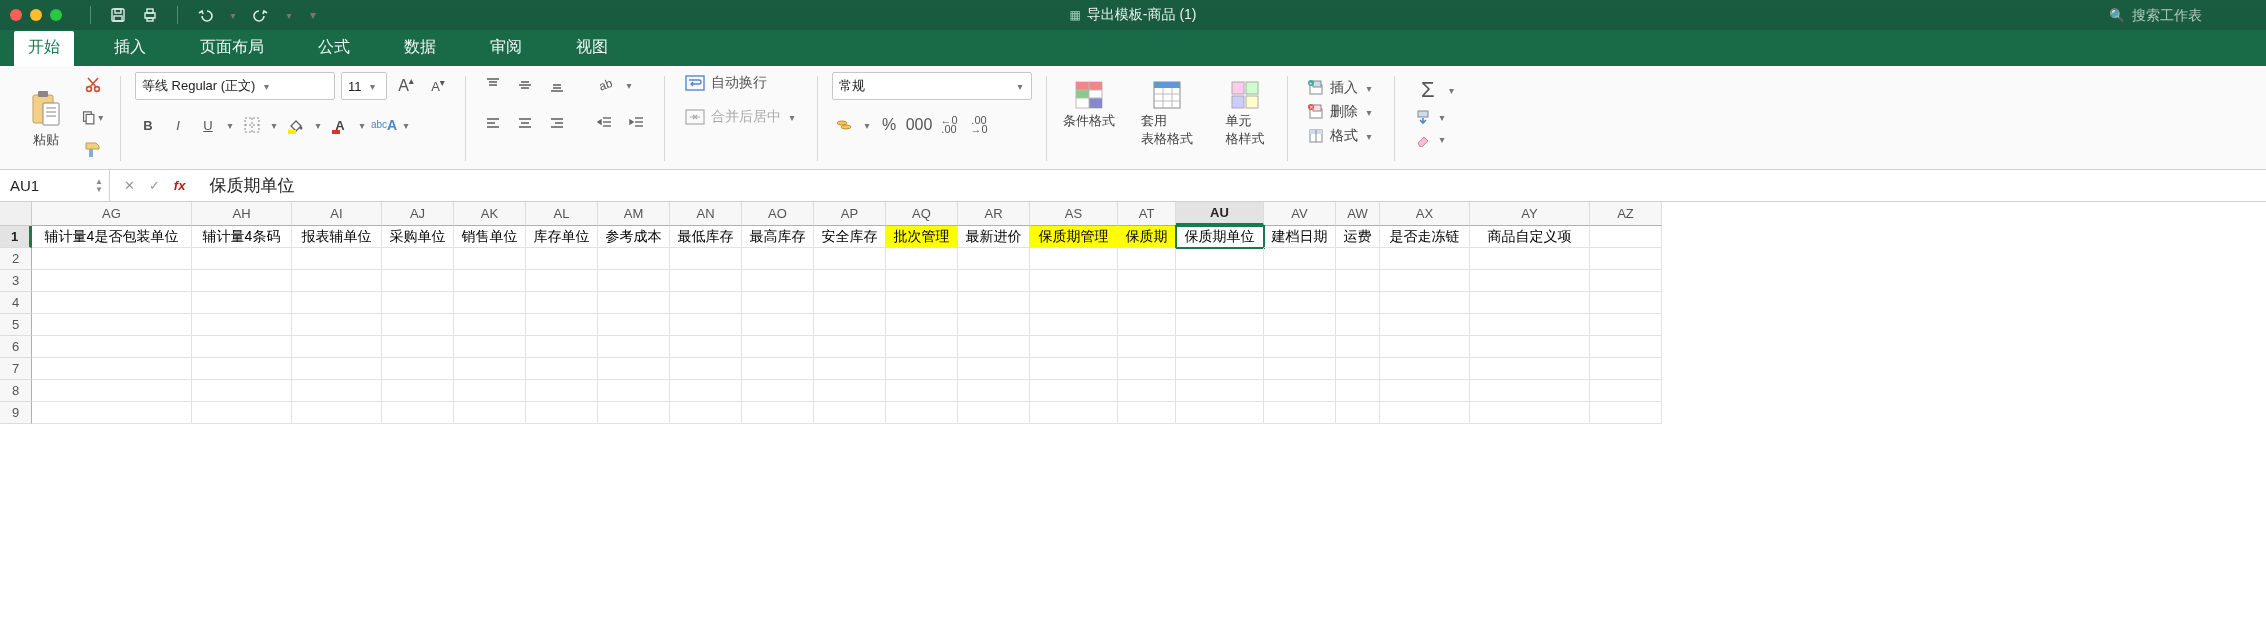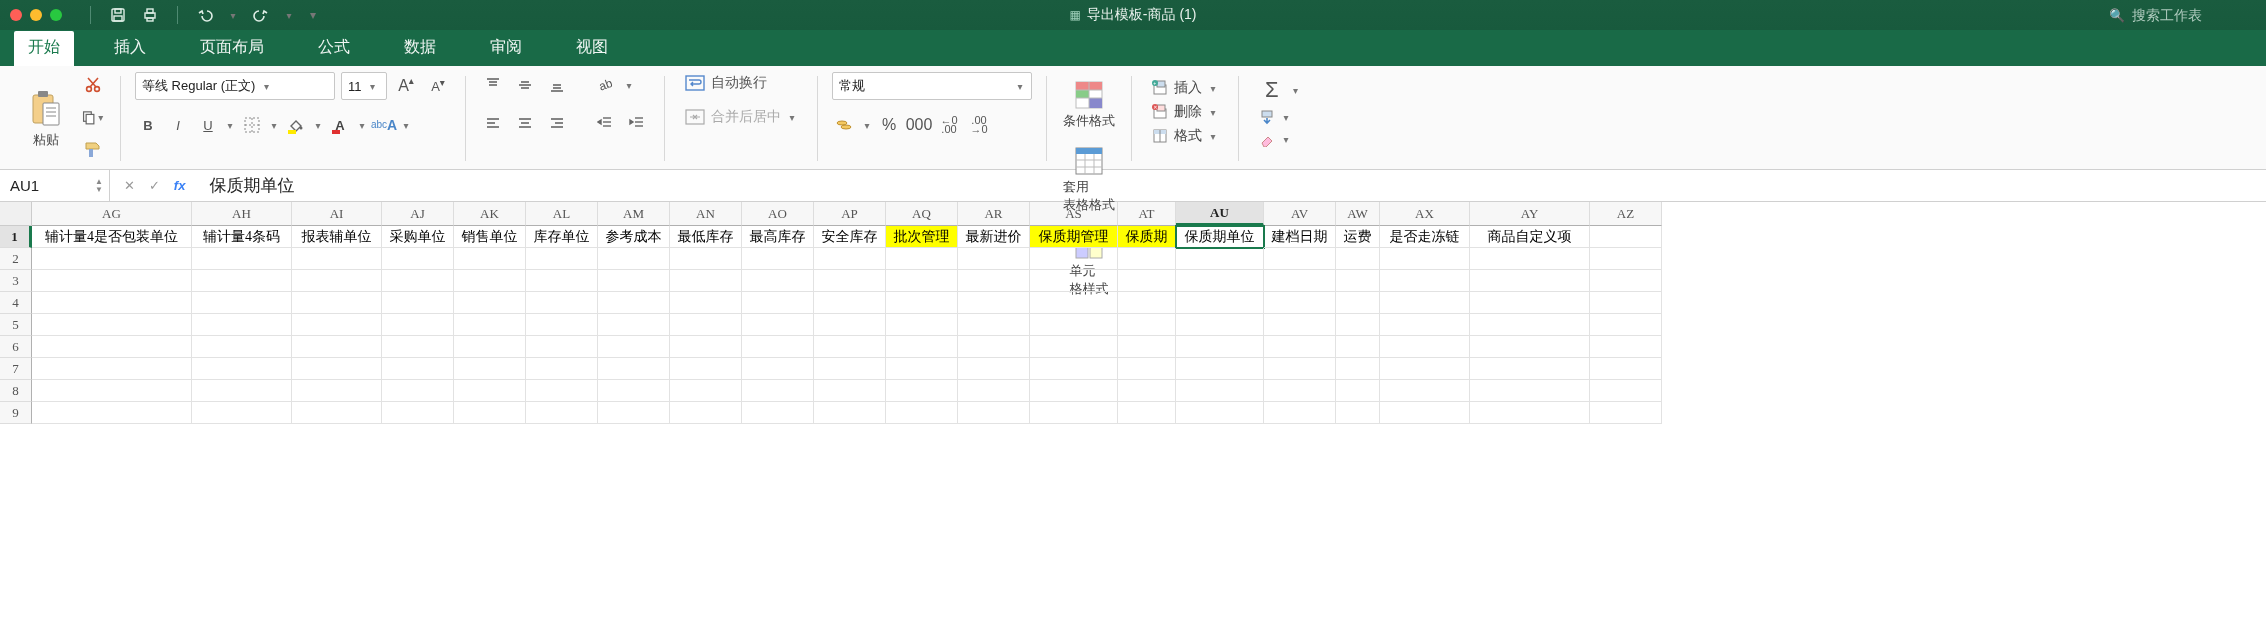--- a/index.html
+++ b/index.html
@@ -51,36 +51,36 @@
   .vstack3{display:flex;flex-direction:column;gap:4px;align-items:flex-start;}
   .vbtn{display:flex;align-items:center;gap:6px;font-size:14px;color:#444;padding:1px 6px;}
   .vbtn .ico svg{width:16px;height:16px}
   .sigma{font-size:22px;color:#555;padding:0 6px;}
 
   
   .fbar{height:32px;border-bottom:1px solid #d0d0d0;display:flex;align-items:center;background:#fff;}
   .namebox{width:110px;border-right:1px solid #d0d0d0;height:100%;display:flex;align-items:center;padding-left:10px;font-size:15px;gap:8px;}
   .namebox .spin{display:flex;flex-direction:column;font-size:8px;color:#888;gap:0;line-height:8px;margin-left:auto;margin-right:6px;}
   .fbar-btns{display:flex;align-items:center;gap:14px;padding:0 14px;color:#999;}
-  .fx{font-style:italic;font-weight:bold;color:#3b82f6;}
+  .fx{font-style:italic;font-weight:bold;color:#b91c1c;}
   .fbar-input{flex:1;padding:0 10px;font-size:17px;}
   .corner{width:32px;height:24px;border-right:1px solid #ccc;border-bottom:1px solid #ccc;background:#f0f0f0;}
   .colheads{display:flex;}
   .ch{height:24px;border-right:1px solid #ddd;border-bottom:1px solid #b0b0b0;background:#f7f7f7;display:flex;align-items:center;justify-content:center;font-size:13px;color:#555;}
   .ch.active{background:#e3e3e3;font-weight:600;color:#222;border-bottom:3px solid #1a7a4d;height:24px;}
   .rowheads{display:flex;flex-direction:column;}
   .rh{width:32px;height:22px;border-right:1px solid #b0b0b0;border-bottom:1px solid #ddd;background:#f7f7f7;display:flex;align-items:center;justify-content:center;font-size:13px;color:#555;}
   .rh.active{background:#e3e3e3;font-weight:600;color:#222;border-right:3px solid #1a7a4d;}
   .cells{position:relative;}
   .crow{display:flex;}
   .cell{height:22px;border-right:1px solid #e2e2e2;border-bottom:1px solid #e2e2e2;display:flex;align-items:center;padding:0 3px;font-size:14px;white-space:nowrap;overflow:hidden;justify-content:center;}
   .cell.hl{background:#ffff00;}
   .cell.sel{outline:2px solid #1a7a4d;outline-offset:-1px;background:#fff;}
   .cell.header{color:#000;}
-  .gridwrap{display:flex;flex-direction:column;font-family:Liberation Serif, serif;}
+  .gridwrap{display:flex;flex-direction:column;}
 </style>
 </head>
 <body>
 
 <div class="titlebar">
   <div class="tb-left">
     <div class="traffic">
       <div class="dot red"></div>
       <div class="dot yellow"></div>
       <div class="dot green"></div>
@@ -351,21 +351,21 @@
           </span>
         <span class="minibtn" style="font-size:11px;flex-direction:column;line-height:9px">
             <span>.00</span>
             <span>→0</span>
           </span>
       </div>
     </div>
   </div>
   <div class="groupsep"></div>
 
-  <div class="group" style="flex-direction:column;gap:12px;align-items:flex-start;padding-top:6px">
+  <div class="group" style="flex-direction:row;gap:22px;align-items:flex-start;padding-top:6px">
     <div class="bigbtn">
       <svg width="30" height="30" viewBox="0 0 30 30">
           <rect x="2" y="2" width="26" height="26" fill="#fff" stroke="#bbb"></rect>
           <rect x="2" y="2" width="26" height="8" fill="#e88"></rect>
           <rect x="2" y="10" width="13" height="8" fill="#8c8"></rect>
           <rect x="15" y="18" width="13" height="10" fill="#88c"></rect>
           <line x1="2" y1="10" x2="28" y2="10" stroke="#bbb"></line>
           <line x1="2" y1="18" x2="28" y2="18" stroke="#bbb"></line>
           <line x1="15" y1="2" x2="15" y2="28" stroke="#bbb"></line>
         </svg>

